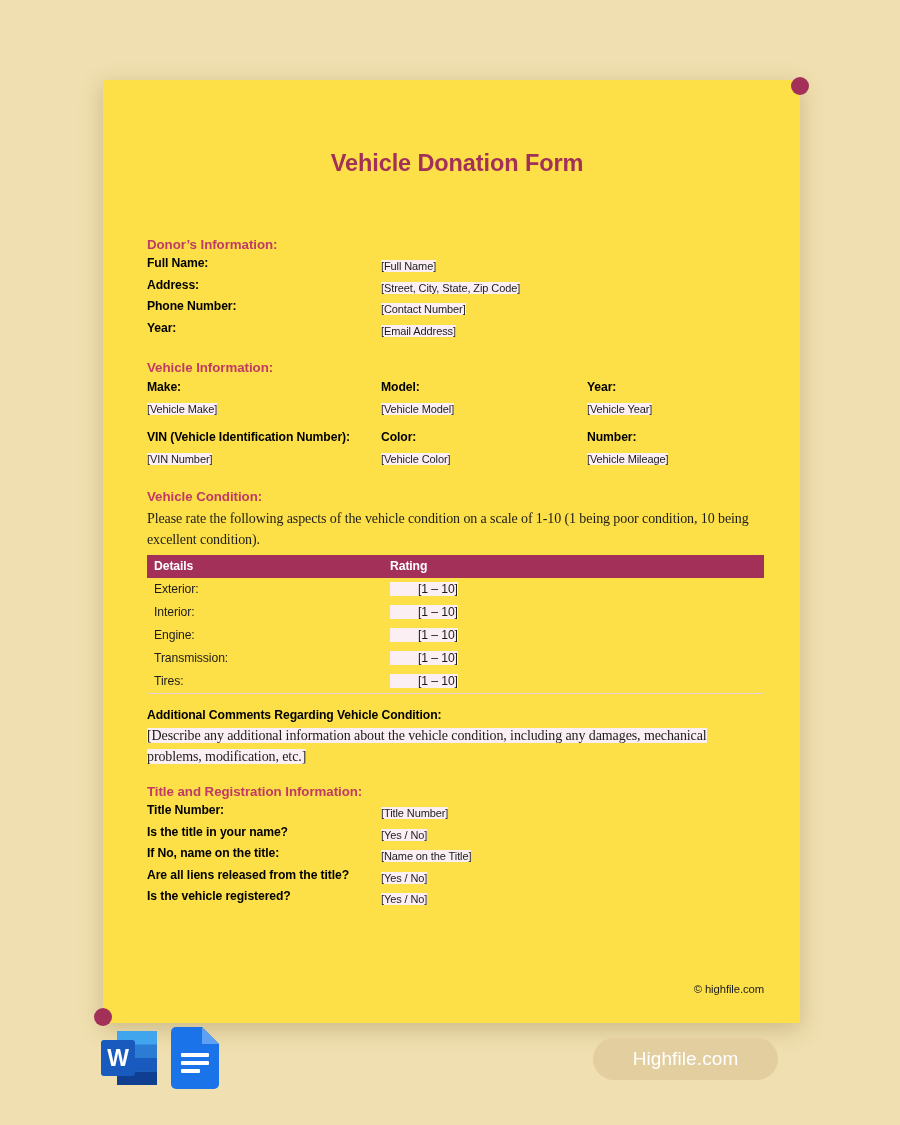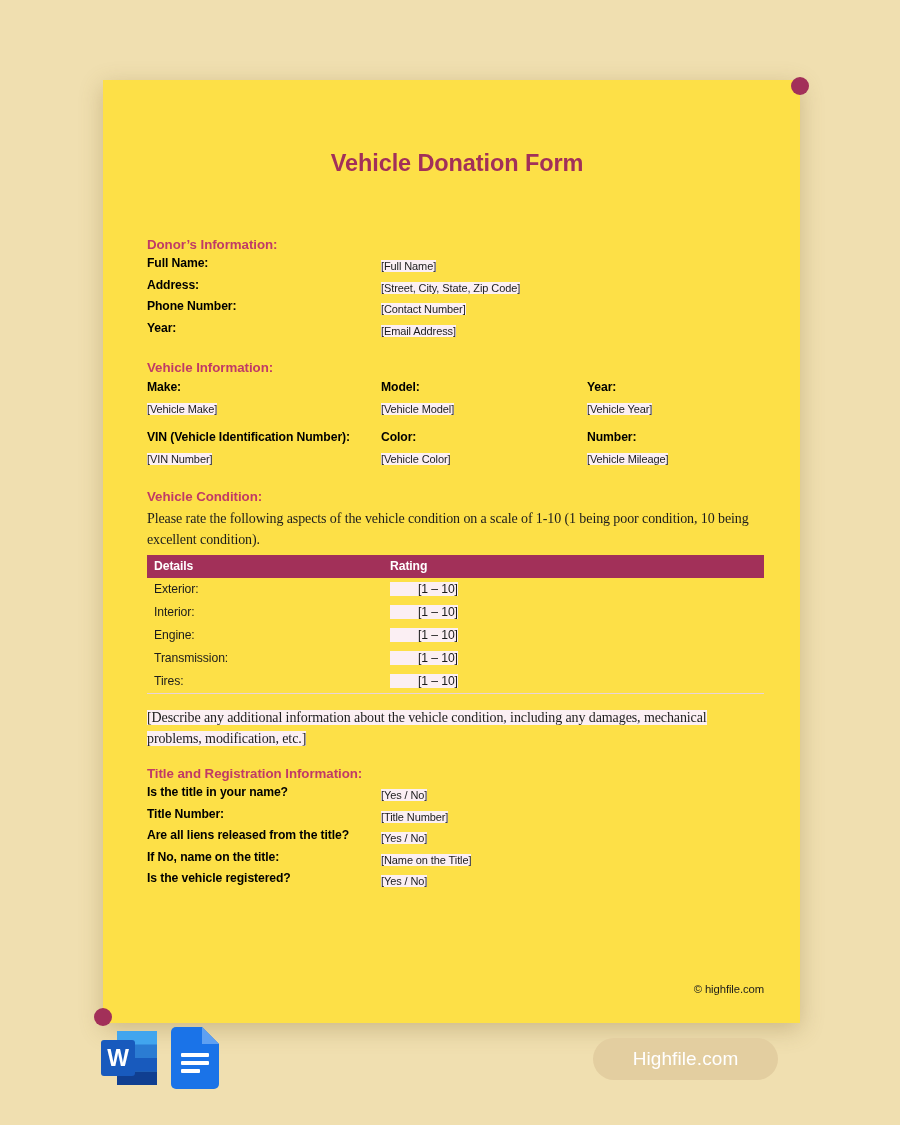--- a/index.html
+++ b/index.html
@@ -267,42 +267,43 @@
           </tr>
           <tr>
             <td>Tires:</td>
             <td class="cell-rating"><span>[1 – 10]</span></td>
           </tr>
         </tbody>
       </table>
     </div>
 
     <div id="comments-section">
+      <div class="lbl">Additional Comments Regarding Vehicle Condition:</div>
       <div id="comments-text" class="para"><span>[Describe any additional information about the vehicle condition, including any damages, mechanical problems, modification, etc.]</span></div>
     </div>
 
     <div id="title-reg-section">
       <div class="section-heading">Title and Registration Information:</div>
       <table class="kv-table">
         <tbody>
           <tr>
+            <td class="k lbl">Title Number:</td>
+            <td class="v"><span class="val">[Title Number]</span></td>
+          </tr>
+          <tr>
             <td class="k lbl">Is the title in your name?</td>
             <td class="v"><span class="val">[Yes / No]</span></td>
           </tr>
           <tr>
-            <td class="k lbl">Title Number:</td>
-            <td class="v"><span class="val">[Title Number]</span></td>
+            <td class="k lbl">If No, name on the title:</td>
+            <td class="v"><span class="val">[Name on the Title]</span></td>
           </tr>
           <tr>
             <td class="k lbl">Are all liens released from the title?</td>
             <td class="v"><span class="val">[Yes / No]</span></td>
-          </tr>
-          <tr>
-            <td class="k lbl">If No, name on the title:</td>
-            <td class="v"><span class="val">[Name on the Title]</span></td>
           </tr>
           <tr>
             <td class="k lbl">Is the vehicle registered?</td>
             <td class="v"><span class="val">[Yes / No]</span></td>
           </tr>
         </tbody>
       </table>
     </div>
 
   </div>

